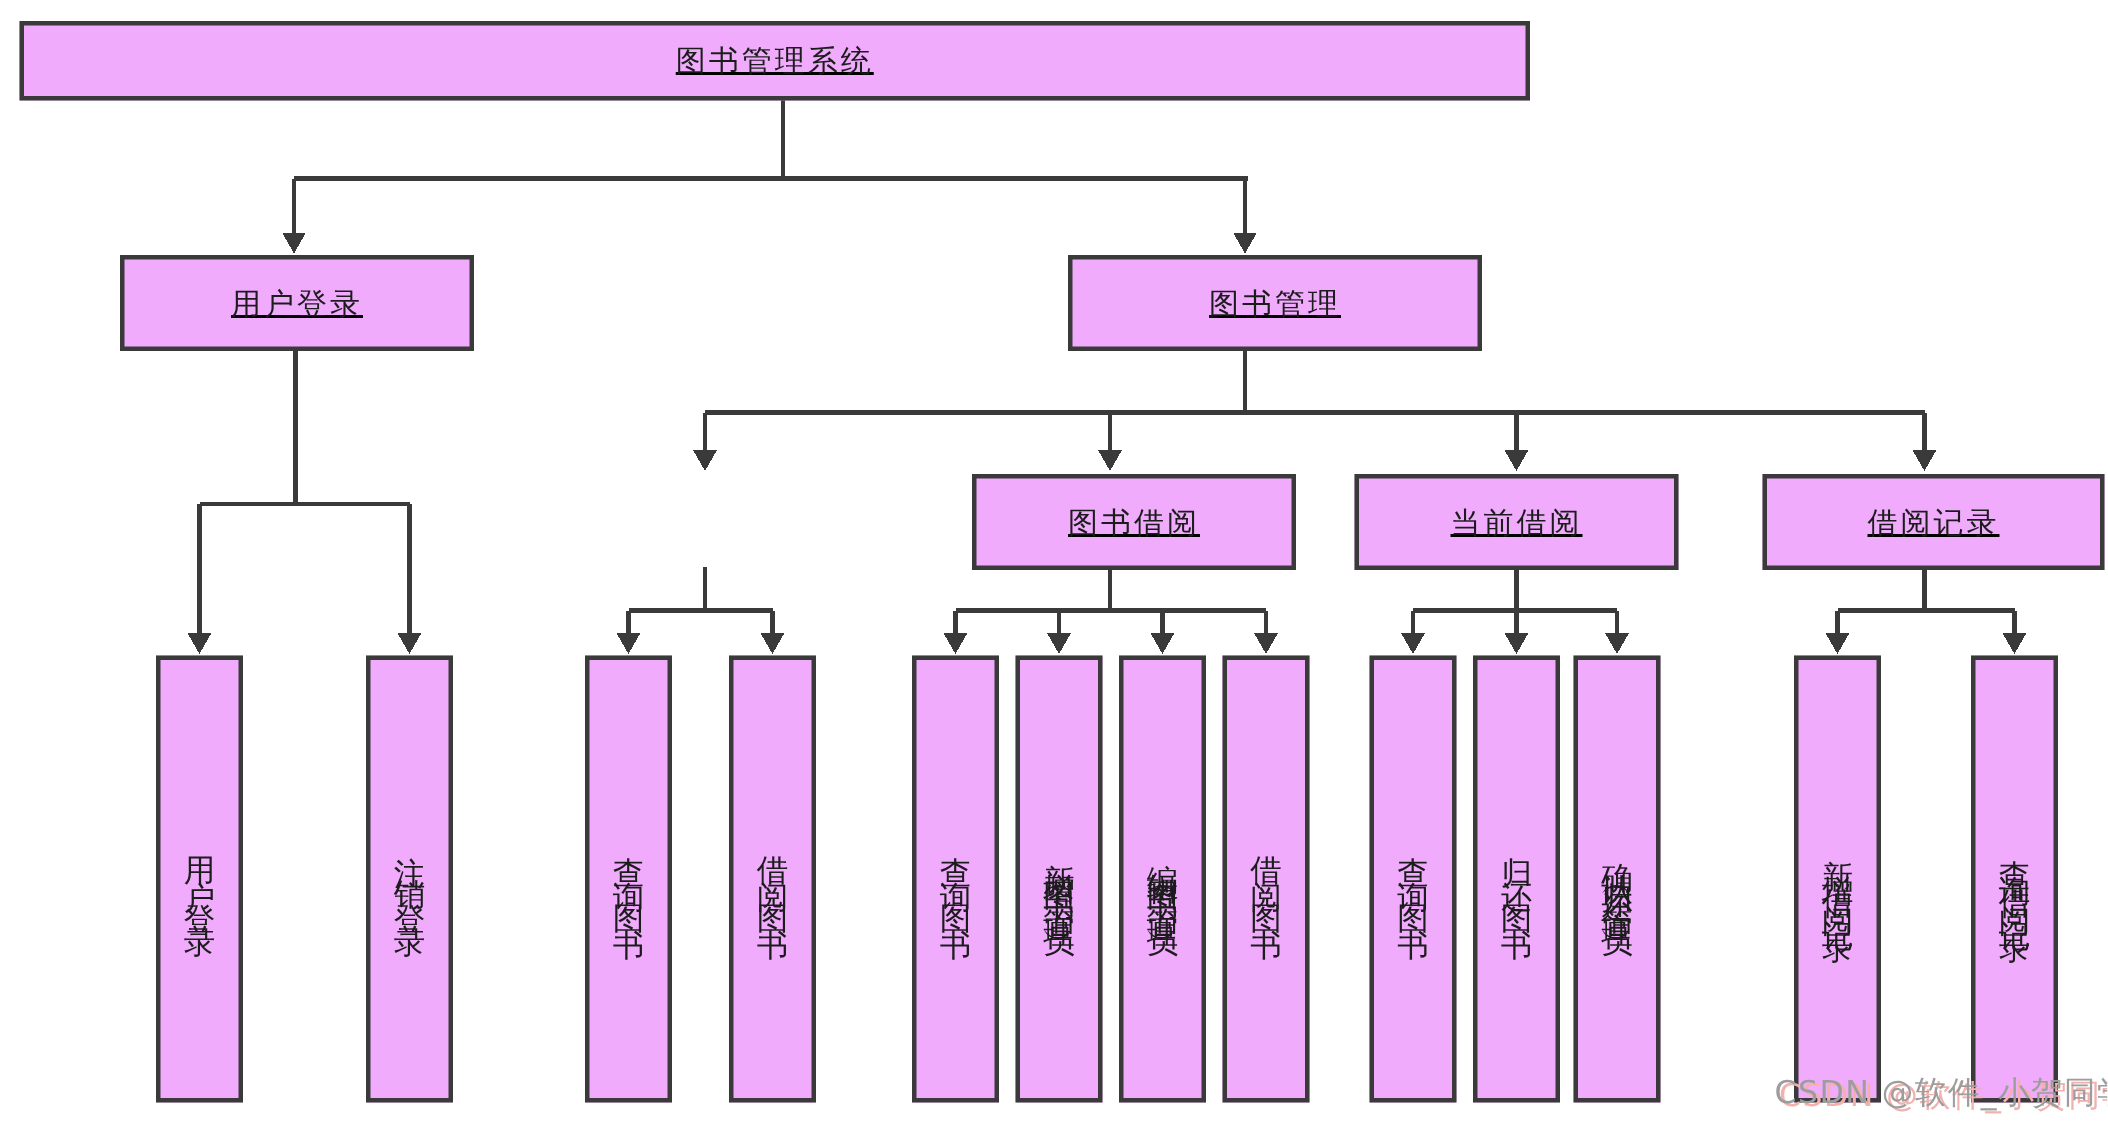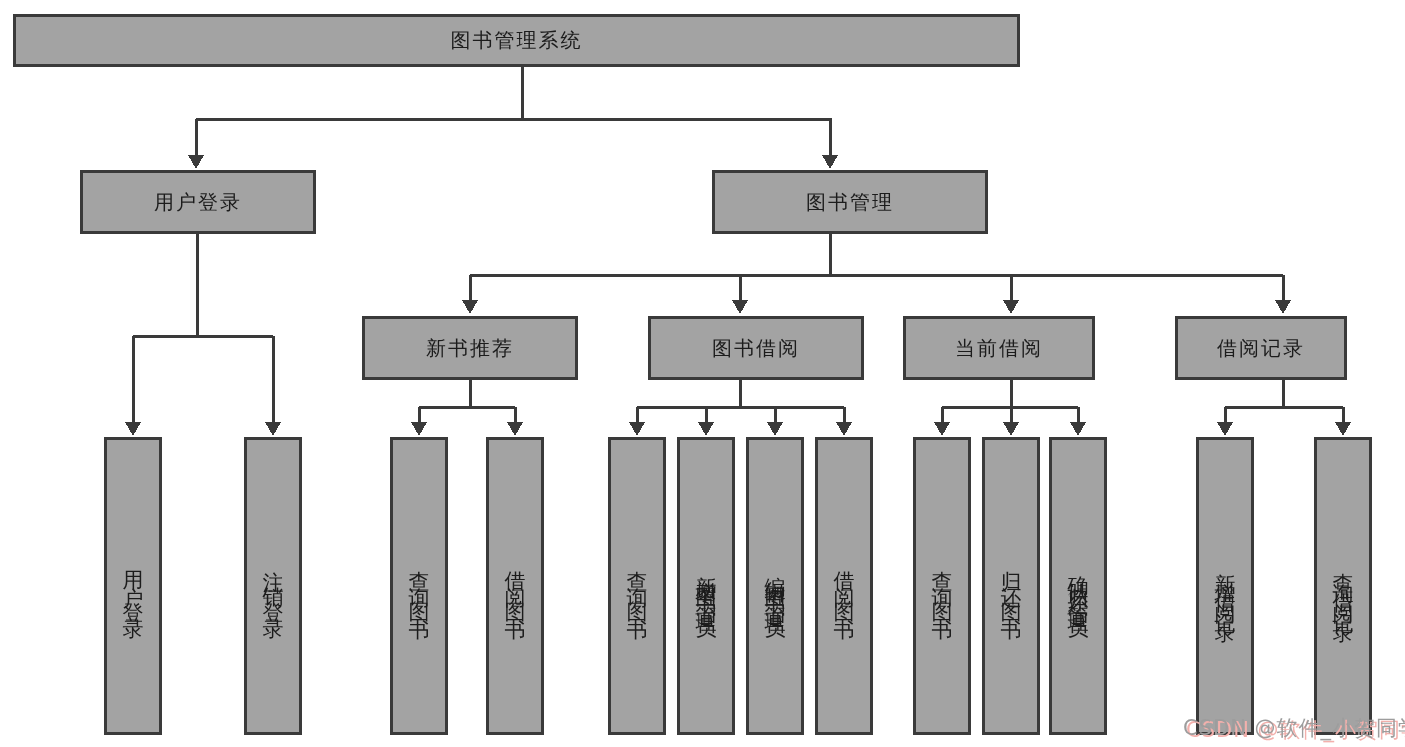--- a/index.html
+++ b/index.html
@@ -14,24 +14,25 @@
   #connectors {
     position: absolute;
     left: 0; top: 0;
     width: 1405px; height: 747px;
     pointer-events: none;
   }
   .node {
     position: absolute;
     box-sizing: border-box;
     border: 3px solid #3a3a3a;
-    background: #a3a3a3;
+    background: #f0abfc;
     display: flex;
     align-items: center;
     justify-content: center;
+    text-decoration: underline;
   }
   .node .lbl {
     color: #1c1c1c;
     font-size: 20px;
     letter-spacing: 2px;
     white-space: nowrap;
   }
   .leaf {
     top: 437px;
     width: 58px;
@@ -113,30 +114,27 @@
     <span class="lbl">图书管理系统</span>
   </div>
 
   <div class="node" style="left:80px; top:170px; width:236px; height:64px;">
     <span class="lbl">用户登录</span>
   </div>
   <div class="node" style="left:712px; top:170px; width:276px; height:64px;">
     <span class="lbl">图书管理</span>
   </div>
 
-  <div class="node" style="left:362px; top:316px; width:216px; height:64px;">
-    <span class="lbl">新书推荐</span>
-  </div>
   <div class="node" style="left:632px; top:316px; width:216px; height:64px;margin-left:16px;">
     <span class="lbl">图书借阅</span>
   </div>
-  <div class="node" style="left:903px; top:316px; width:192px; height:64px;">
+  <div class="node" style="left:903px; top:316px; width:216px; height:64px;">
     <span class="lbl">当前借阅</span>
   </div>
-  <div class="node" style="left:1175px; top:316px; width:172px; height:64px;">
+  <div class="node" style="left:1175px; top:316px; width:228px; height:64px;">
     <span class="lbl">借阅记录</span>
   </div>
 
   <div class="node leaf len4" style="left:104px;">
     <span class="vlbl">用户登录</span>
   </div>
   <div class="node leaf len4" style="left:244px;">
     <span class="vlbl">注销登录</span>
   </div>
 

